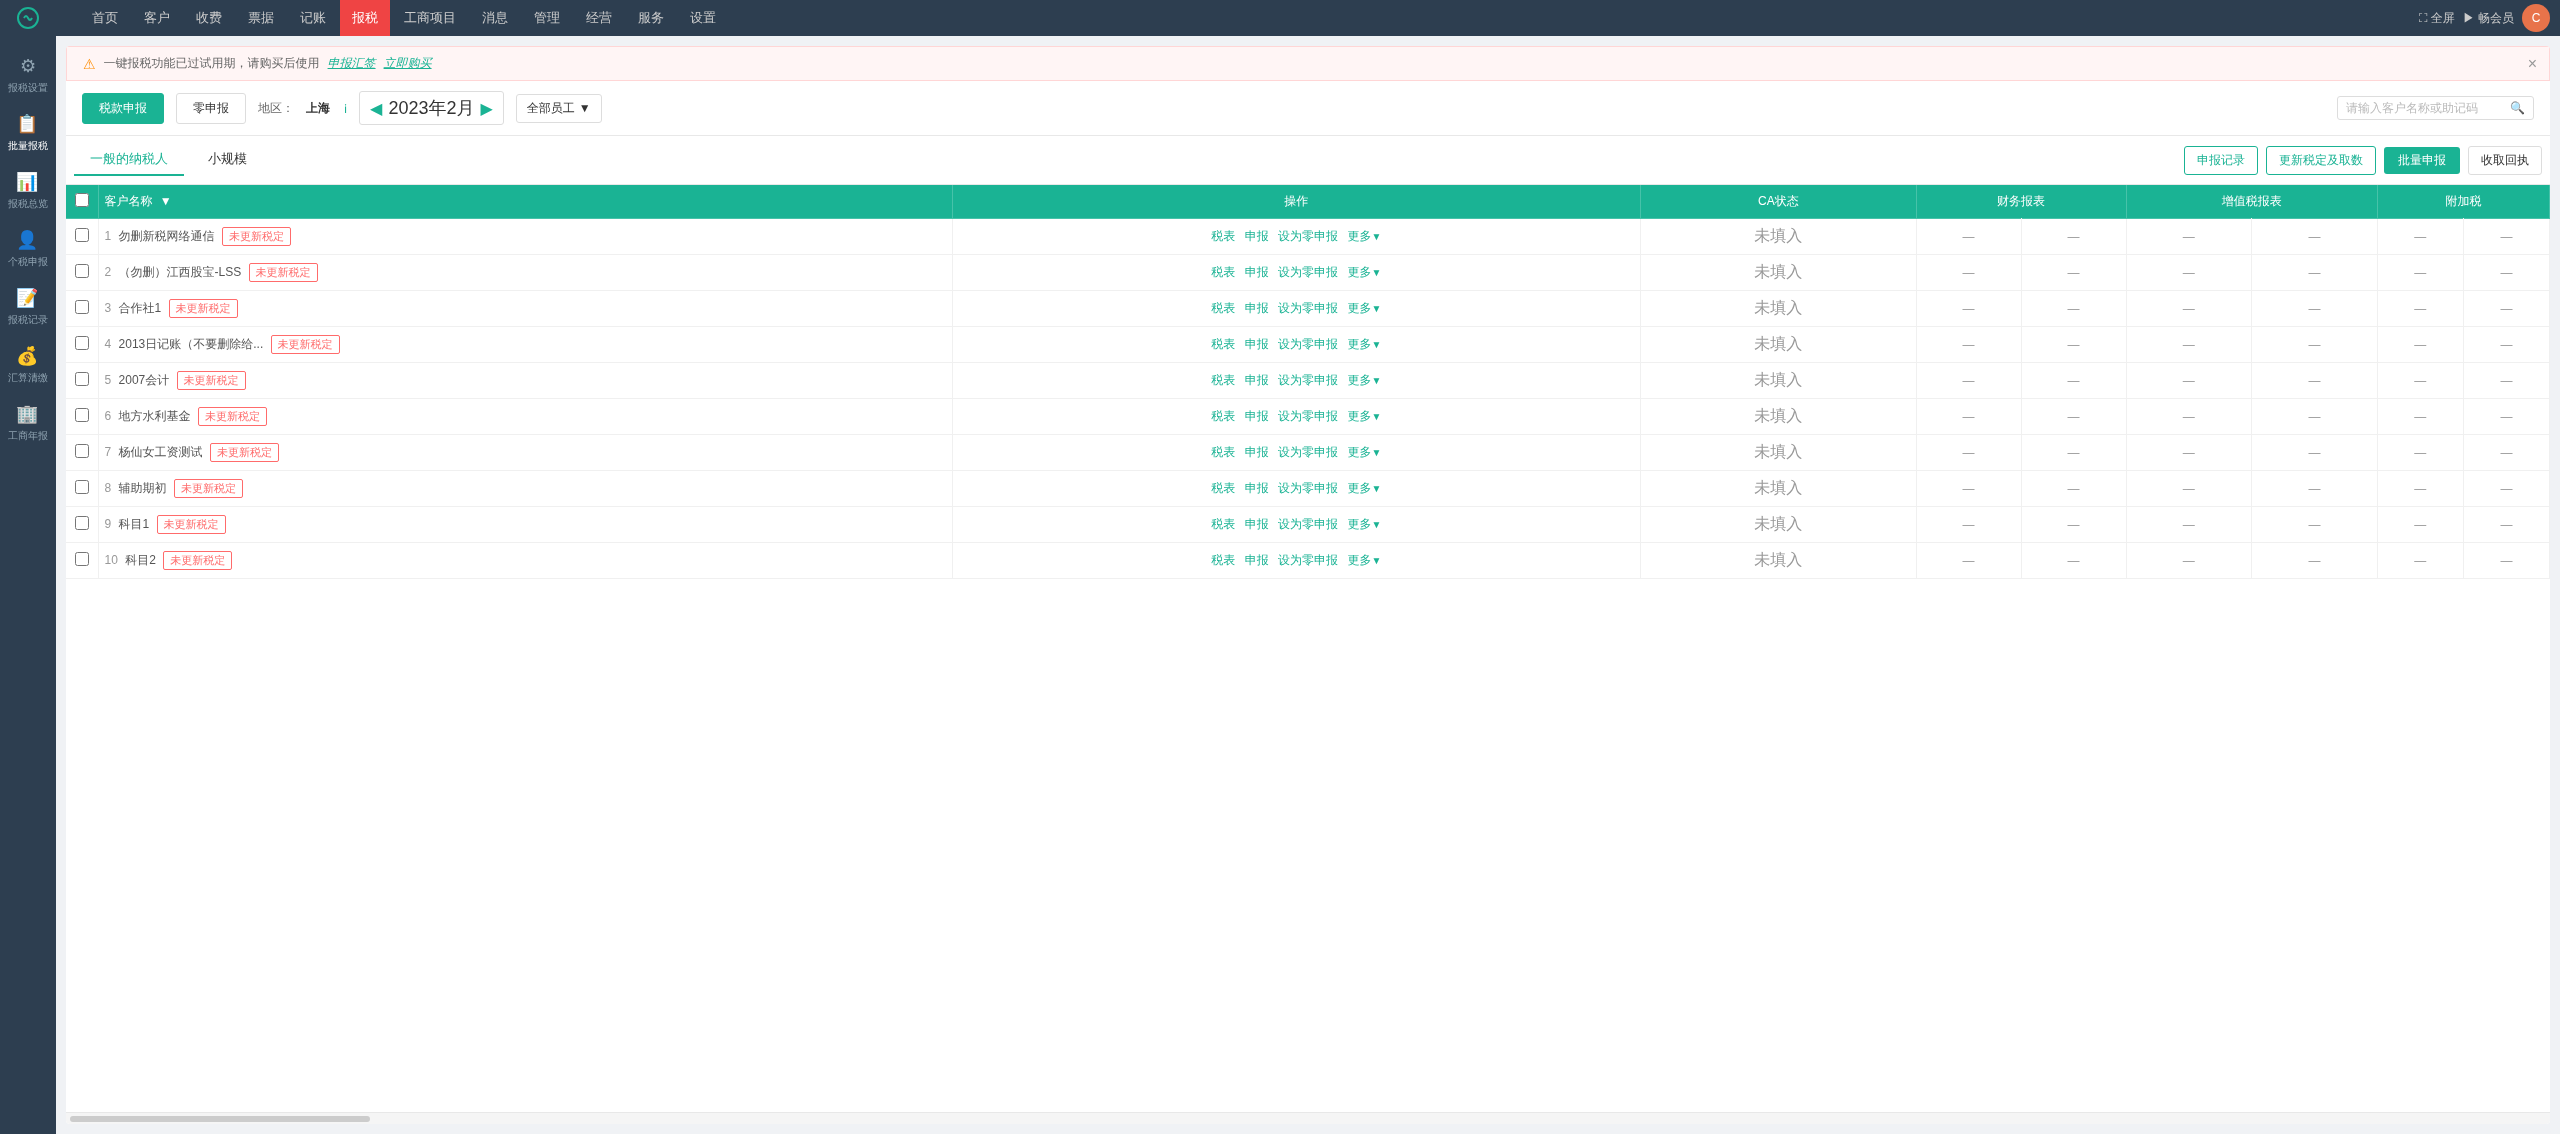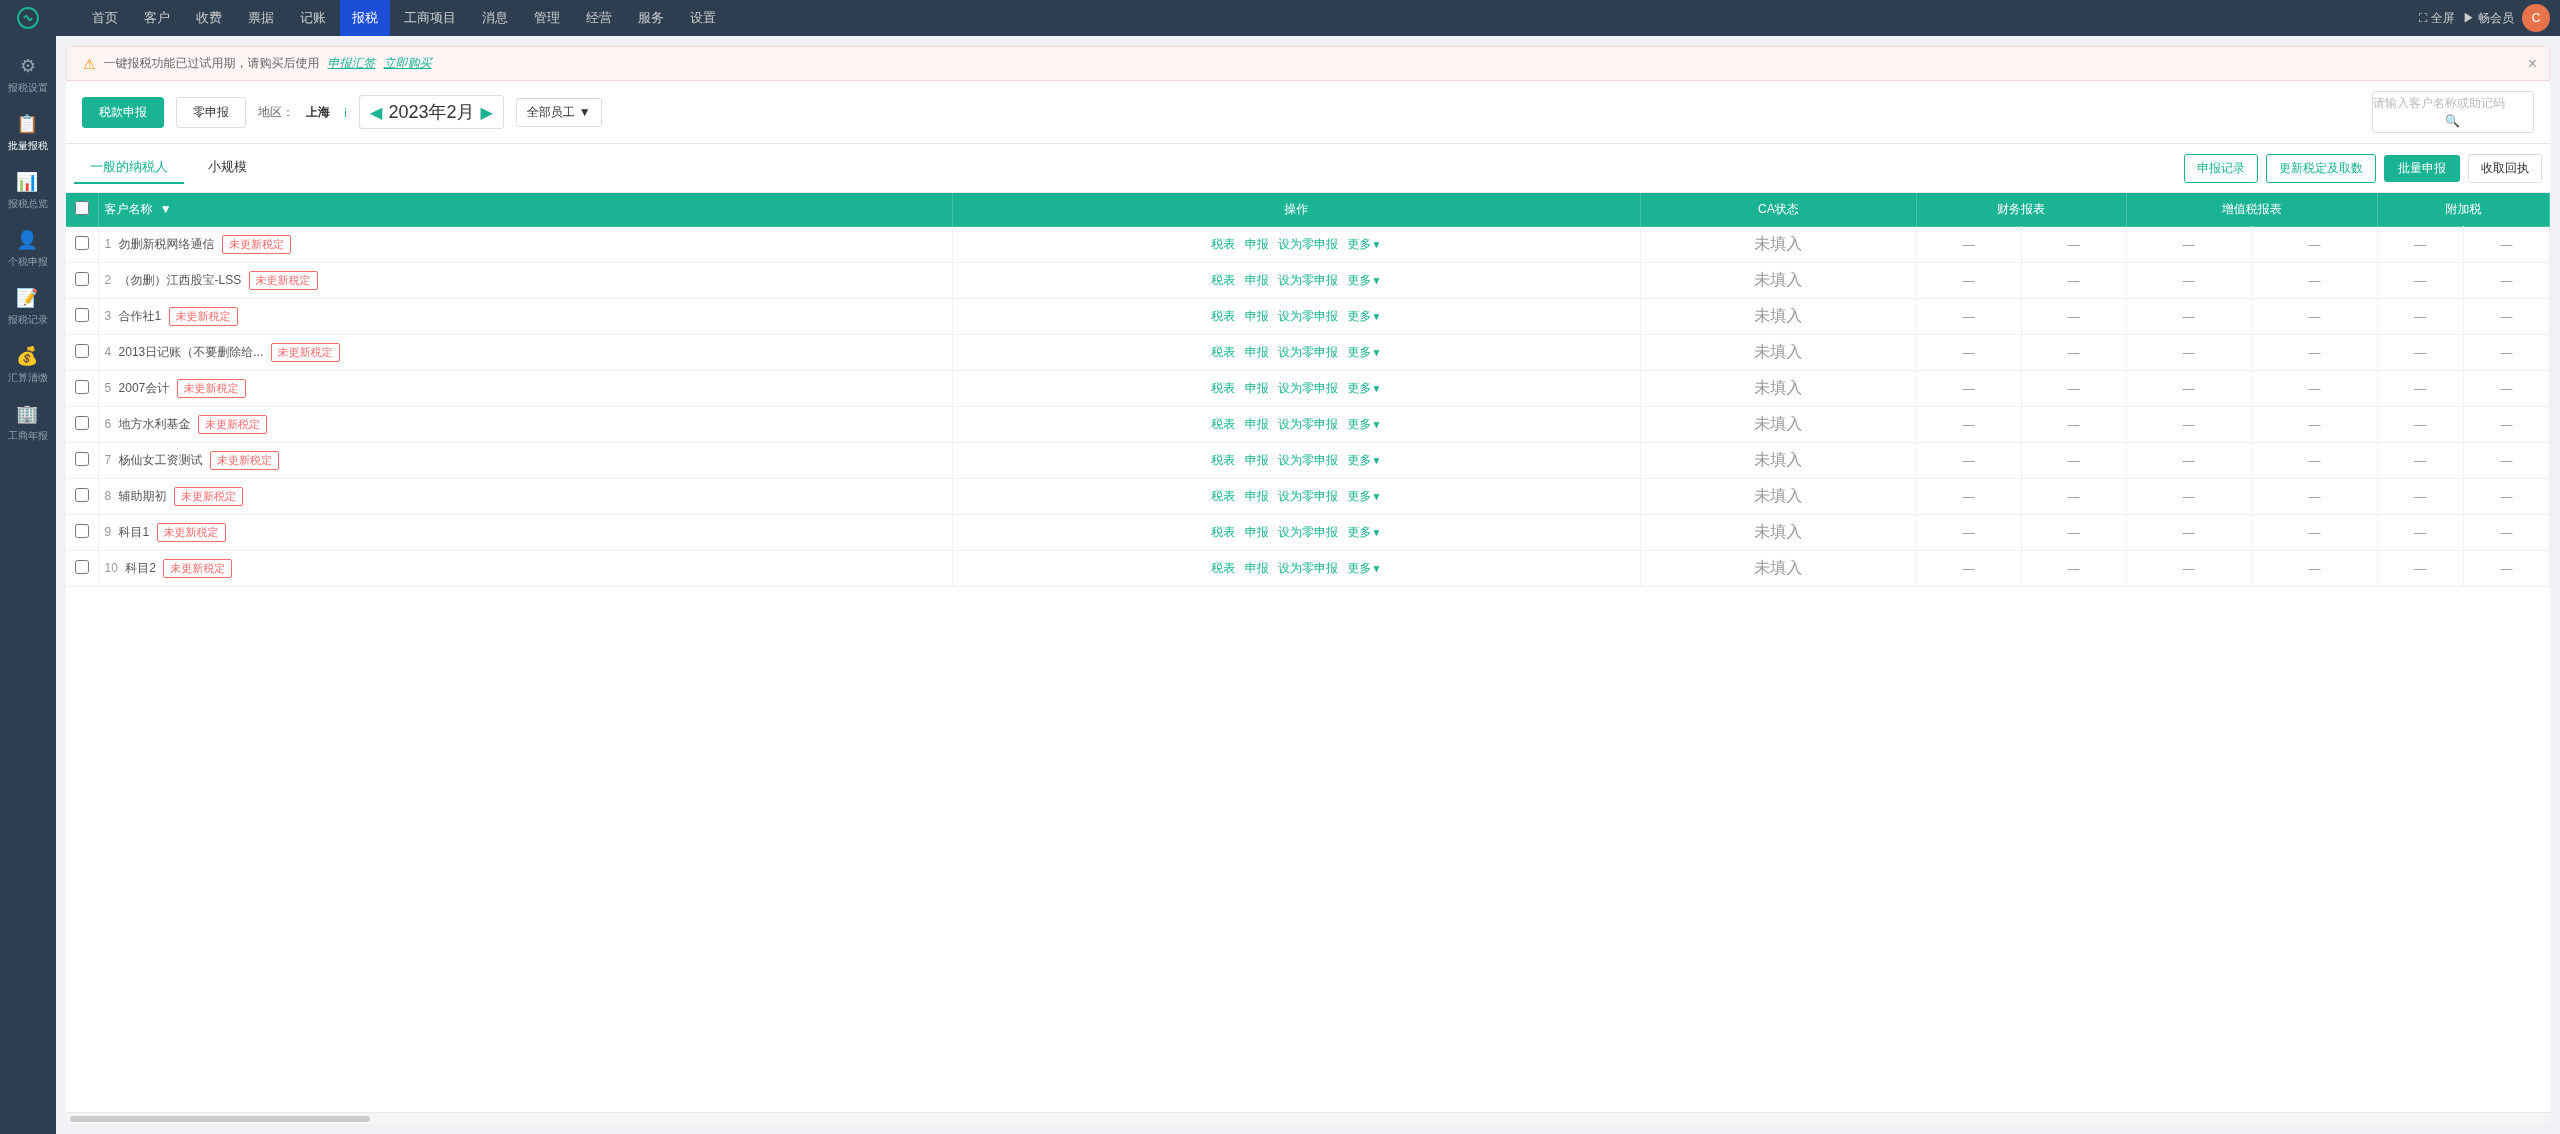--- a/index.html
+++ b/index.html
@@ -29,21 +29,21 @@
     .top-nav .nav-items { display: flex; align-items: center; gap: 2px; flex: 1; }
     .top-nav .nav-item {
       padding: 0 12px;
       height: 36px;
       line-height: 36px;
       color: #ccc;
       cursor: pointer;
       font-size: 13px;
       white-space: nowrap;
     }
-    .top-nav .nav-item.active { background: #1d4ed8; color: #fff; }
+    .top-nav .nav-item.active { background: #ef4444; color: #fff; }
     .top-nav .nav-right {
       display: flex;
       align-items: center;
       gap: 8px;
       font-size: 12px;
       color: #ccc;
     }
     .top-nav .nav-right span { cursor: pointer; }
     .top-nav .nav-right .avatar {
       width: 28px; height: 28px; border-radius: 50%; background: #e8734a;
@@ -171,24 +171,23 @@
       padding: 5px 10px;
       cursor: pointer;
       font-size: 12px;
       color: #333;
     }
     .search-box {
       display: flex;
       align-items: center;
       border: 1px solid #ddd;
       border-radius: 3px;
-      padding: 4px 0;
+      padding: 4px 8px;
       gap: 4px;
       margin-left: auto;
-      flex-direction: column;
     }
     .search-box input {
       border: none;
       outline: none;
       font-size: 12px;
       color: #333;
       width: 160px;
     }
     .search-box input::placeholder { color: #bbb; }
 

